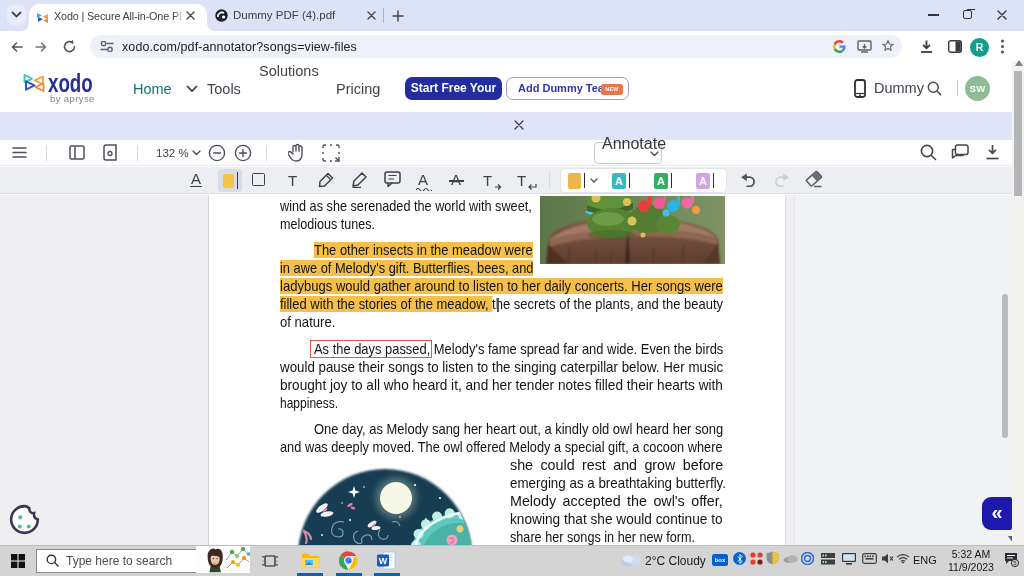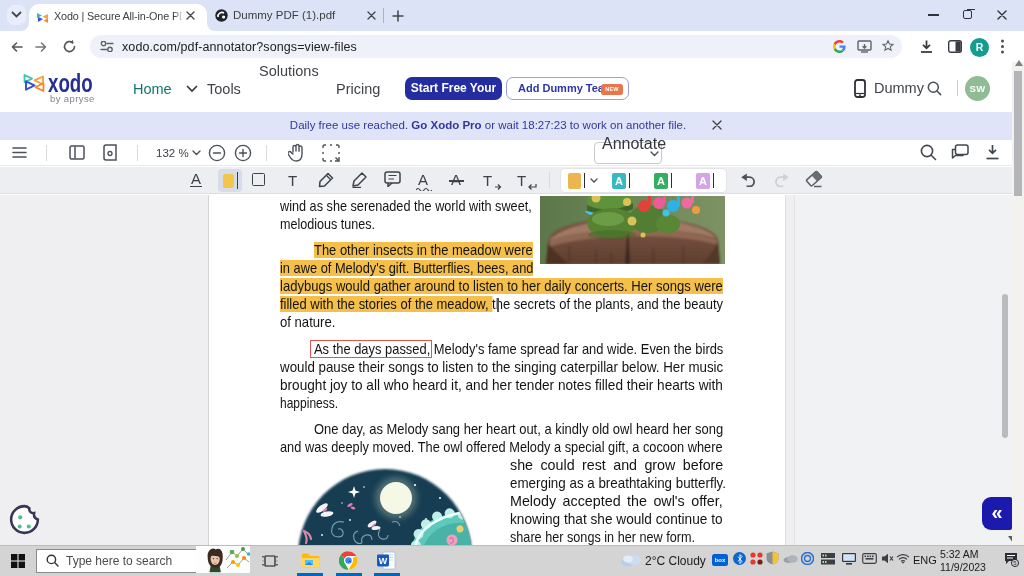--- a/index.html
+++ b/index.html
@@ -34,21 +34,21 @@
 <div class="a" style="left:174px;top:9px;width:14px;height:15px;background:linear-gradient(90deg,rgba(255,255,255,0),#fff 70%)"></div>
 <svg class="a" style="left:186px;top:11px" width="9" height="9" viewBox="0 0 9 9">
     <path d="M1 1 L8 8 M8 1 L1 8" stroke="#45484e" stroke-width="1.4" stroke-linecap="round"></path>
   </svg>
 
 <svg class="a" style="left:215px;top:9px" width="13" height="13" viewBox="0 0 13 13">
     <circle cx="6.5" cy="6.5" r="6.2" fill="#20232a"></circle>
     <path d="M3 8 A4 4 0 0 1 9 4" stroke="#fff" stroke-width="1.6" fill="none"></path>
     <circle cx="8.6" cy="8" r="1.6" fill="#fff"></circle>
   </svg>
-<div class="a" style="left:233px;top:9px;width:120px;height:14px;font-size:11.5px;color:#3c4043;white-space:nowrap">Dummy PDF (1).pdf</div>
+<div class="a" style="left:233px;top:9px;width:120px;height:14px;font-size:11.5px;color:#3c4043;white-space:nowrap">Dummy PDF (4).pdf</div>
 <svg class="a" style="left:367px;top:11px" width="9" height="9" viewBox="0 0 9 9">
     <path d="M1 1 L8 8 M8 1 L1 8" stroke="#45484e" stroke-width="1.4" stroke-linecap="round"></path>
   </svg>
 <div class="a" style="left:383px;top:8px;width:1px;height:15px;background:#aab2c8"></div>
 <svg class="a" style="left:392px;top:10px" width="12" height="12" viewBox="0 0 12 12">
     <path d="M6 1 V11 M1 6 H11" stroke="#41454c" stroke-width="1.5" stroke-linecap="round"></path>
   </svg>
 
 <div class="a" style="left:928px;top:14px;width:11px;height:1.6px;background:#30343b"></div>
 <div class="a" style="left:963px;top:10px;width:9px;height:9px;border:1.4px solid #30343b;border-radius:2px"></div>
@@ -141,21 +141,21 @@
   </svg>
 <div class="a" style="left:874px;top:80px;font-size:14.5px;color:#40434a">Dummy</div>
 <svg class="a" style="left:927px;top:81px" width="15" height="15" viewBox="0 0 15 15">
     <circle cx="6.3" cy="6.3" r="5" fill="none" stroke="#4a4e54" stroke-width="1.5"></circle>
     <path d="M10 10 L13.6 13.6" stroke="#4a4e54" stroke-width="1.5" stroke-linecap="round"></path>
   </svg>
 <div class="a" style="left:957px;top:80px;width:1px;height:16px;background:#c9cbd0"></div>
 <div class="a" style="left:965px;top:76px;width:25px;height:25px;border-radius:50%;background:#8fbc94;color:#fff;font-size:9.5px;font-weight:700;text-align:center;line-height:25px;letter-spacing:.3px">SW</div>
 
 <div class="a" style="left:0;top:112px;width:1012px;height:28px;background:#e0e4f8"></div>
-<div class="a" style="left:0;top:119px;width:1012px;text-align:center;font-size:11.5px;color:#30379f"><span>Daily free use reached. <b>Go Xodo Pro</b> or wait 18:27:23 to work on another file.</span><span style="display:inline-block;width:26px"></span><svg style="display:inline-block;vertical-align:-1px" width="10" height="10" viewBox="0 0 10 10">
+<div class="a" style="left:0;top:119px;width:1012px;text-align:center;font-size:11.5px;color:#30379f"><span style="display:inline-block;width:26px"></span><svg style="display:inline-block;vertical-align:-1px" width="10" height="10" viewBox="0 0 10 10">
       <path d="M1 1 L9 9 M9 1 L1 9" stroke="#3a3e47" stroke-width="1.3" stroke-linecap="round"></path>
     </svg></div>
 
 <div class="a" style="left:0;top:140px;width:1012px;height:26px;background:#fff;border-bottom:1px solid #e8eaed"></div>
 <svg class="a" style="left:12px;top:146px" width="15" height="13" viewBox="0 0 15 13">
     <path d="M1 2 H14 M1 6.5 H14 M1 11 H14" stroke="#4c5058" stroke-width="1.6" stroke-linecap="round"></path>
   </svg>
 <div class="sep" style="left:46px;top:145px;height:16px"></div>
 <svg class="a" style="left:69px;top:145px" width="16" height="15" viewBox="0 0 16 15">
     <rect x="1" y="1" width="14" height="13" rx="1.5" fill="none" stroke="#4c5058" stroke-width="1.5"></rect>
@@ -593,19 +593,19 @@
   </svg>
 <svg class="a" style="left:881px;top:553px" width="13" height="11" viewBox="0 0 13 11">
     <path d="M1 3.5 H3.5 L7 0.8 V10.2 L3.5 7.5 H1 Z" fill="#3b3f45"></path>
     <path d="M9 3.5 L12 7.5 M12 3.5 L9 7.5" stroke="#3b3f45" stroke-width="1.2"></path>
   </svg>
 <svg class="a" style="left:896px;top:553px" width="14" height="11" viewBox="0 0 14 11">
     <path d="M5.5 9 L8.5 9 L7 10.8 Z" fill="#3b3f45"></path>
     <path d="M1 4.2 a8.5 8.5 0 0 1 12 0 M3 6.4 a5.6 5.6 0 0 1 8 0 M5 8.4 a2.8 2.8 0 0 1 4 0" stroke="#3b3f45" stroke-width="1.2" fill="none"></path>
   </svg>
 <div class="a" style="left:913px;top:554px;font-size:11px;color:#1b1b1b">ENG</div>
-<div class="a" style="left:940px;top:548px;width:62px;height:26px;font-size:10.5px;color:#1b1b1b;text-align:left;line-height:13px">5:32 AM<br>11/9/2023</div>
+<div class="a" style="left:940px;top:548px;width:62px;height:26px;font-size:10.5px;color:#1b1b1b;text-align:center;line-height:13px">5:32 AM<br>11/9/2023</div>
 <svg class="a" style="left:1004px;top:552px" width="15" height="15" viewBox="0 0 15 15">
     <path d="M1 1 H13 V9 H5 L2 12 V9 H1 Z" fill="#2b2f35"></path>
     <path d="M3 3.5 H11 M3 6 H9" stroke="#fff" stroke-width="1"></path>
     <circle cx="11" cy="11" r="3.6" fill="#cfcfd1" stroke="#2b2f35" stroke-width="1"></circle>
     <text x="11" y="13.2" font-size="6" text-anchor="middle" fill="#2b2f35" font-family="Liberation Sans">5</text>
   </svg>
 
 </body></html>

